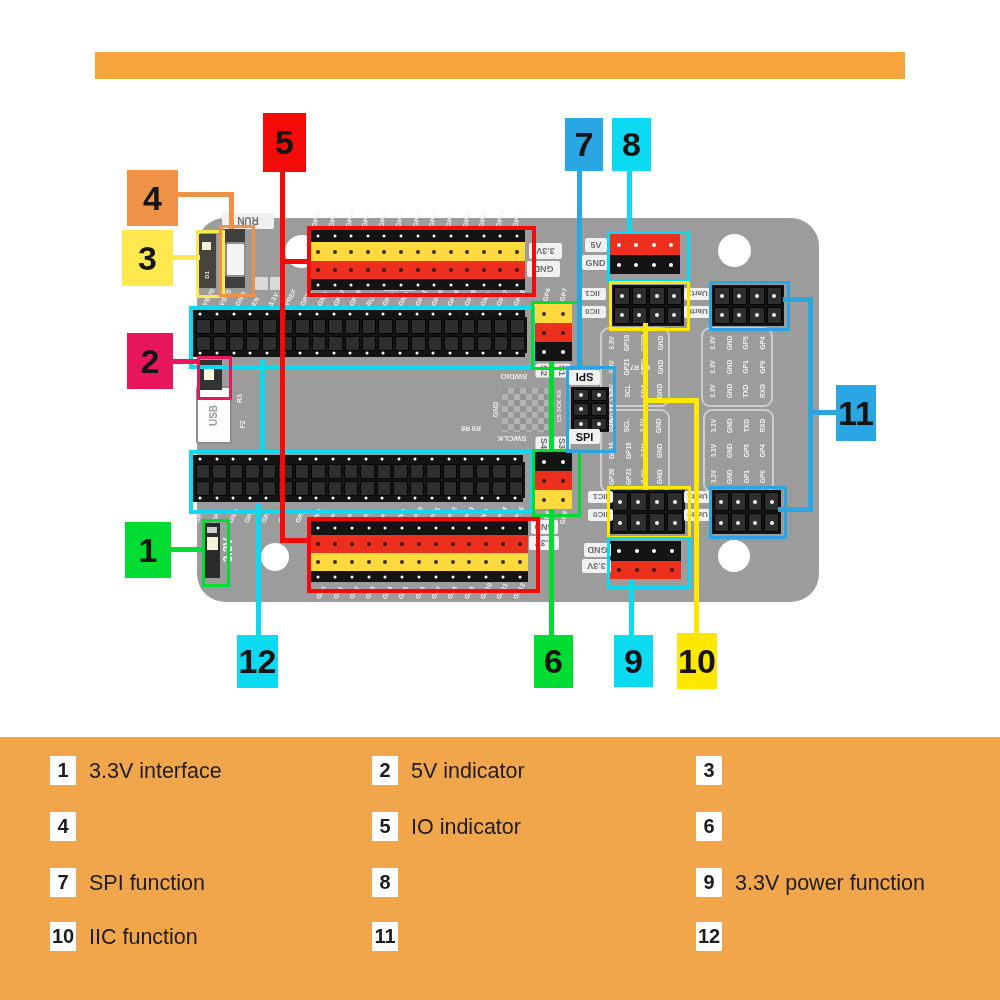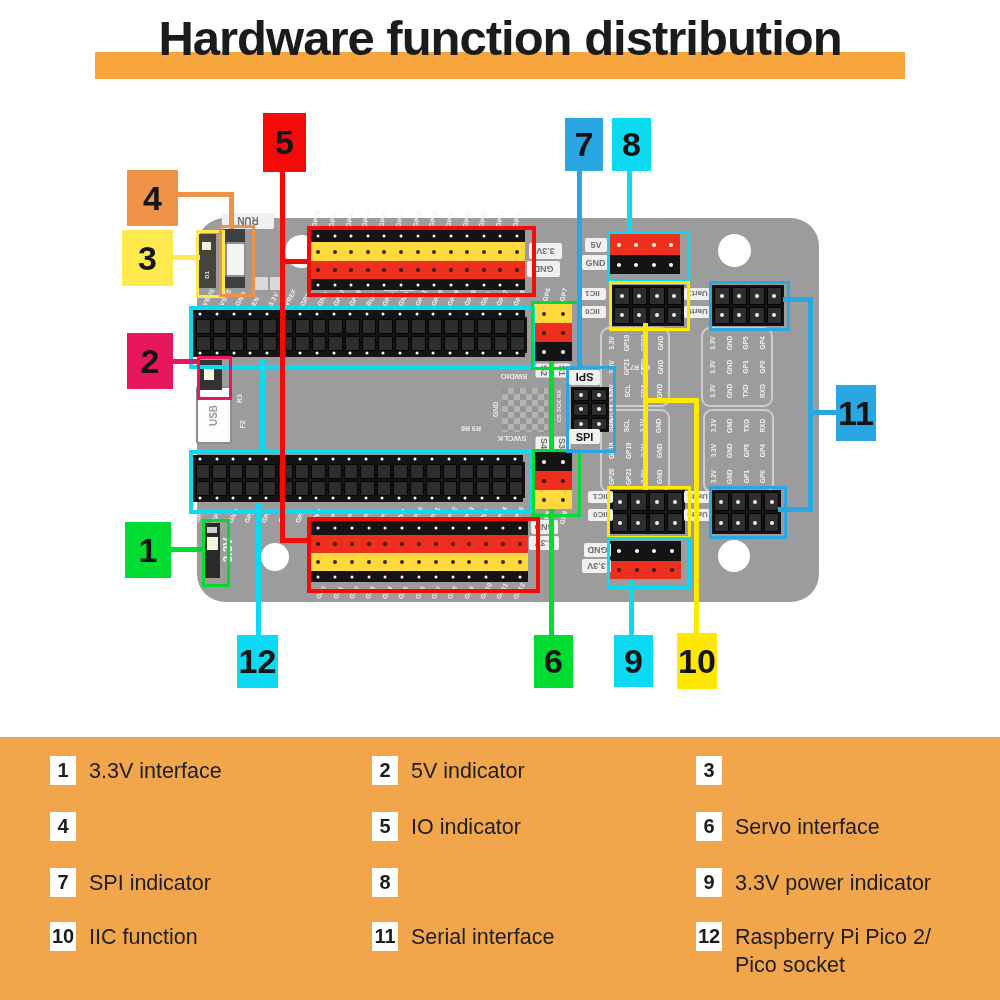--- a/index.html
+++ b/index.html
@@ -69,21 +69,20 @@
   .lnum{width:26px;height:29px;background:#fff;color:#1d1d1d;font-size:20px;font-weight:600;
      display:flex;align-items:center;justify-content:center;flex:0 0 auto;}
   .llab{font-size:21.5px;color:#1d1d1d;line-height:1.3;max-width:280px;padding-top:2px;}
 </style>
 </head>
 <body>
 
 <div id="stage">
 
   <div id="title-bar" style="background-color: rgb(245, 165, 59);"></div>
-  <div id="title-text">Hardware function distribution</div>
 
   <div id="board"></div>
   <div class="mhole" style="left:285px;top:235px;width:33px;height:33px"></div>
   <div class="mhole" style="left:718px;top:234px;width:33px;height:33px"></div>
   <div class="mhole" style="left:261px;top:543px;width:28px;height:28px"></div>
   <div class="mhole" style="left:718px;top:540px;width:32px;height:32px"></div>
 
   <div class="pstrip rot75" style="left:309px;top:206px;width:217px;height:22px">
       <span style="left: 3.84615%;">GP28</span>
       <span style="left: 11.5385%;">GP27</span>
@@ -797,38 +796,35 @@
     </div>
     <div class="litem" style="left: 50px; top: 812px;">
       <div class="lnum">4</div>
     </div>
     <div class="litem" style="left: 372px; top: 812px;">
       <div class="lnum">5</div>
       <div class="llab">IO indicator</div>
     </div>
     <div class="litem" style="left: 696px; top: 812px;">
       <div class="lnum">6</div>
-      <div class="llab" style="max-width: 240px;">Servo interface</div>
     </div>
     <div class="litem" style="left: 50px; top: 868px;">
       <div class="lnum">7</div>
-      <div class="llab">SPI indicator</div>
+      <div class="llab">SPI function</div>
     </div>
     <div class="litem" style="left: 372px; top: 868px;">
       <div class="lnum">8</div>
     </div>
     <div class="litem" style="left: 696px; top: 868px;">
       <div class="lnum">9</div>
-      <div class="llab" style="max-width: 240px;">3.3V power indicator</div>
+      <div class="llab" style="max-width: 240px;">3.3V power function</div>
     </div>
     <div class="litem" style="left: 50px; top: 922px;">
       <div class="lnum">10</div>
       <div class="llab">IIC function</div>
     </div>
     <div class="litem" style="left: 372px; top: 922px;">
       <div class="lnum">11</div>
-      <div class="llab">Serial interface</div>
     </div>
     <div class="litem" style="left: 696px; top: 922px;">
       <div class="lnum">12</div>
-      <div class="llab" style="max-width: 240px;">Raspberry Pi Pico 2/ Pico socket</div>
     </div>
   </div>
 
 </body></html>

